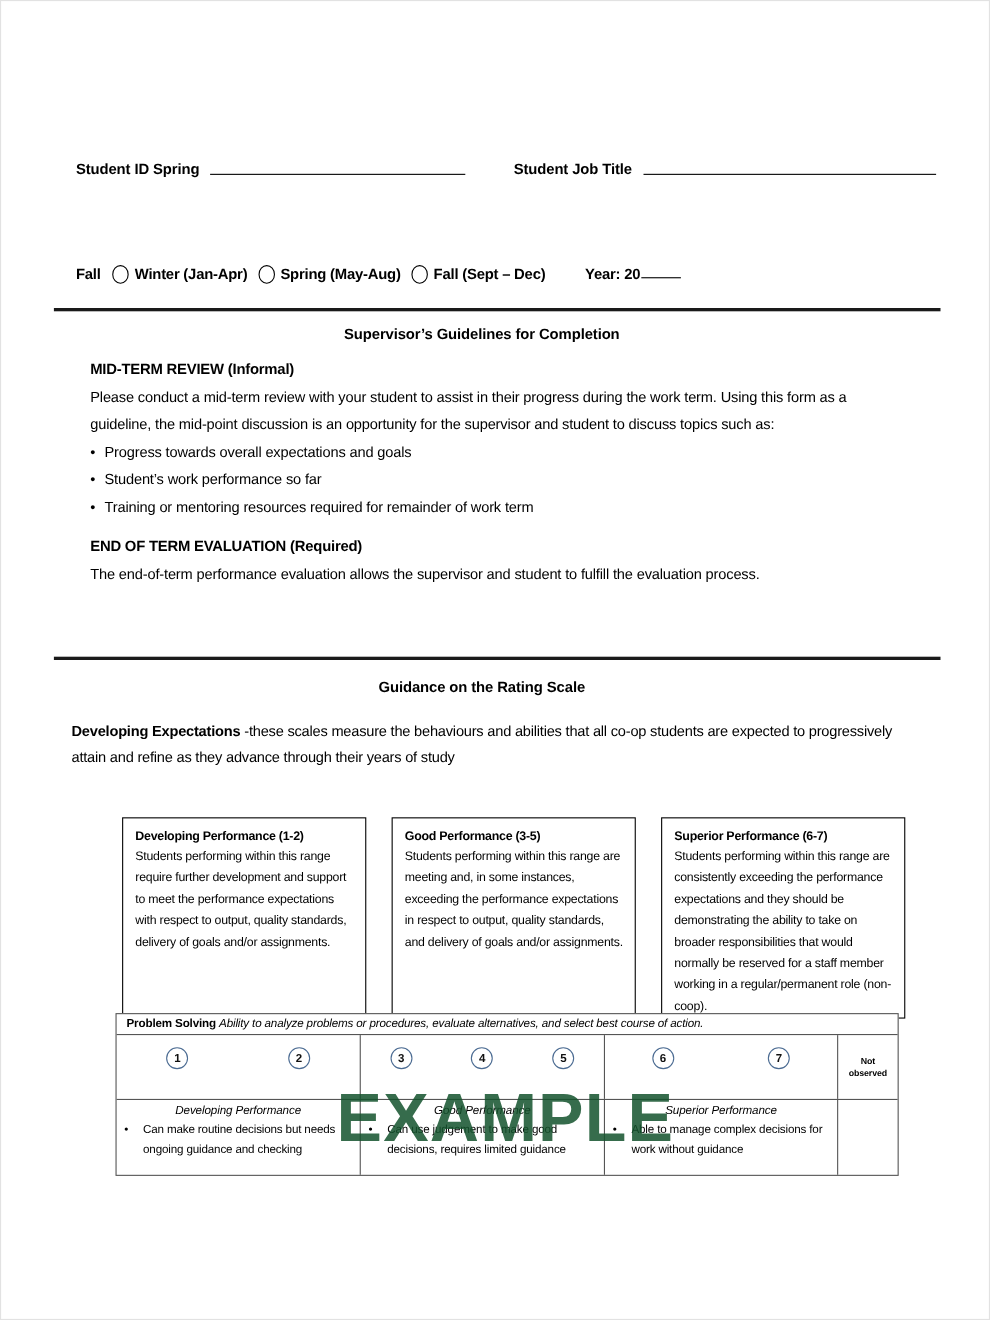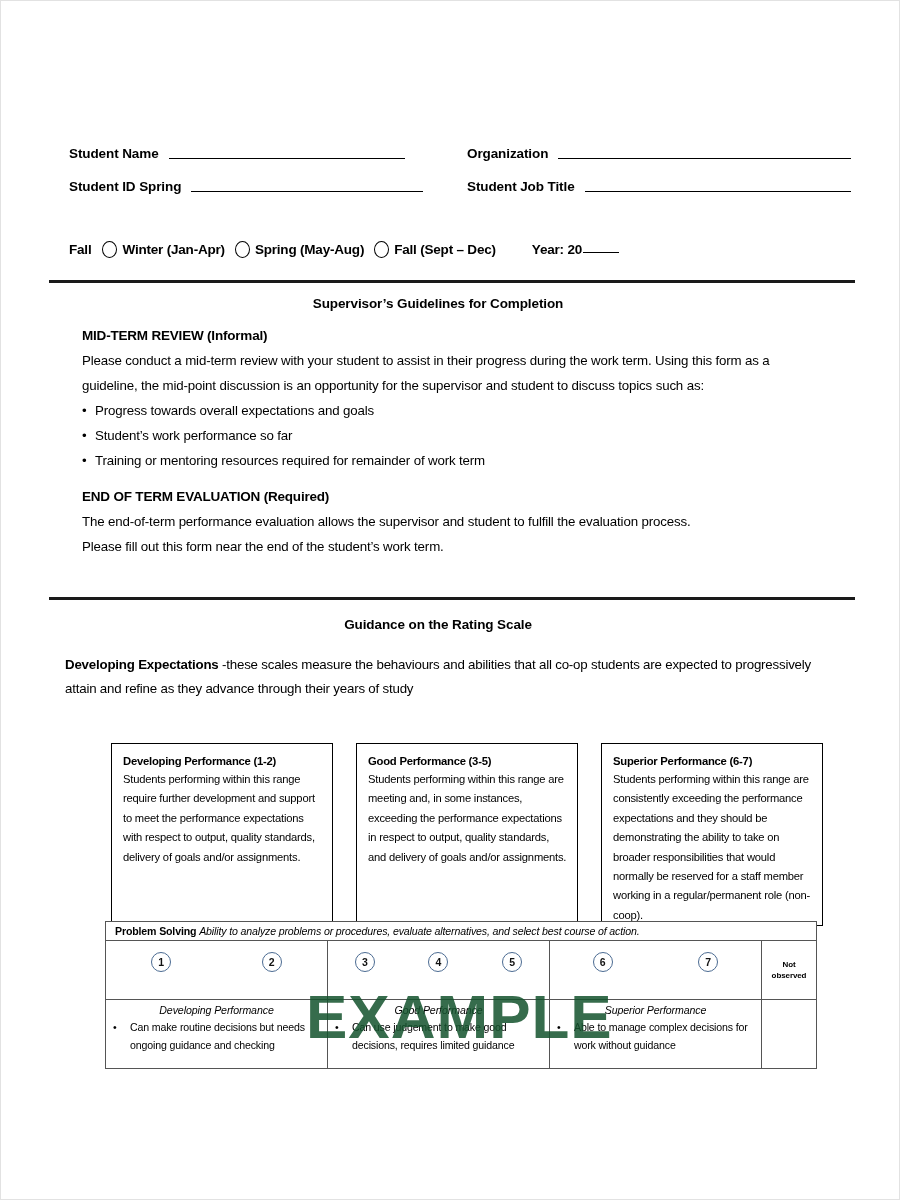--- a/index.html
+++ b/index.html
@@ -326,30 +326,20 @@
     font-family: "Liberation Sans", sans-serif;
   }
 </style>
 </head>
 <body>
 
 <div id="page">
 
   <div class="id-block">
 
-    <div class="id-row">
-      <div class="id-left">
-        <span class="id-label">Student Name</span>
-        <span class="id-rule short"></span>
-      </div>
-      <div class="id-right">
-        <span class="id-label">Organization</span>
-        <span class="id-rule"></span>
-      </div>
-    </div>
 
     <div class="id-row">
       <div class="id-left">
         <span class="id-label">Student ID Spring</span>
         <span class="id-rule shorter"></span>
       </div>
       <div class="id-right">
         <span class="id-label">Student Job Title</span>
         <span class="id-rule"></span>
       </div>
@@ -390,21 +380,20 @@
     <ul class="bullets">
       <li>Progress towards overall expectations and goals</li>
       <li>Student’s work performance so far</li>
       <li>Training or mentoring resources required for remainder of work term</li>
     </ul>
   </div>
 
   <div class="prose" id="endterm">
     <h3>END OF TERM EVALUATION (Required)</h3>
     <p>The end-of-term performance evaluation allows the supervisor and student to fulfill the evaluation process.</p>
-    <p>Please fill out this form near the end of the student’s work term.</p>
   </div>
 
   <div class="hr-heavy" id="hr2"></div>
 
   <div class="section-title" id="title-rating">Guidance on the Rating Scale</div>
 
   <div id="perf-expect">
     <b>Developing Expectations</b><span> -these scales measure the behaviours and abilities that all co-op students are expected to progressively attain and refine as they advance through their years of study</span>
   </div>
 

